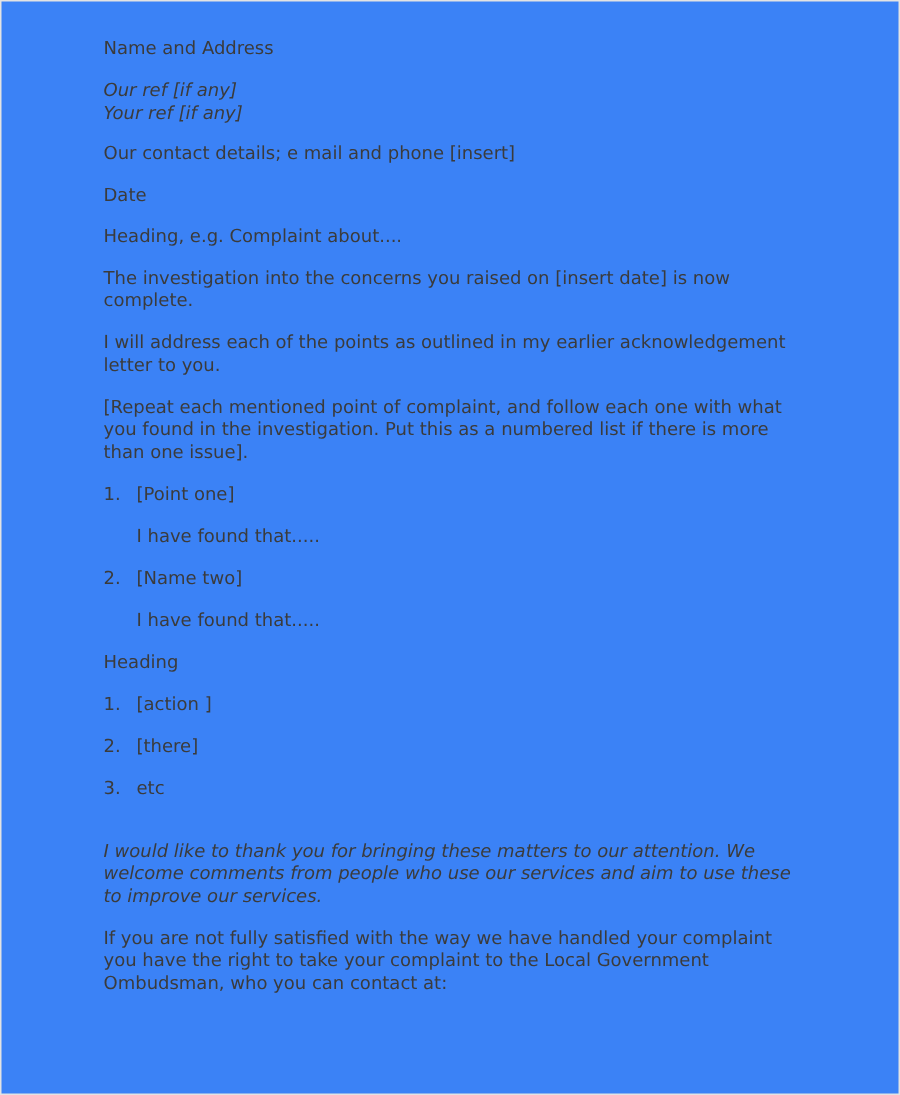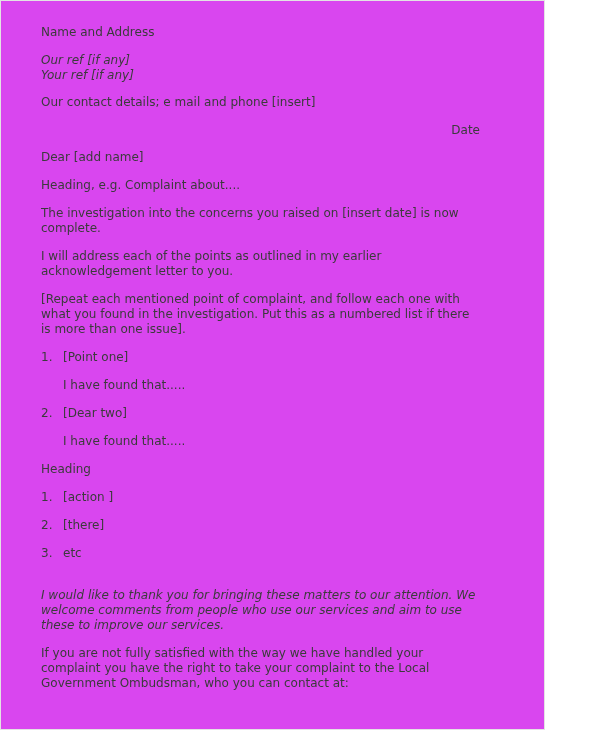--- a/index.html
+++ b/index.html
@@ -4,34 +4,34 @@
 <style>
   * { margin: 0; padding: 0; box-sizing: border-box; }
   html, body {
     width: 600px;
     height: 730px;
     background: #ffffff;
     font-family: "DejaVu Sans", "Liberation Sans", sans-serif;
     color: #3b3b3b;
   }
   .page {
-    width: 545px;
+    width: 600px;
     height: 730px;
-    background: #d946ef;
+    background: #3b82f6;
     border: 1px solid #e3e3e3;
-    padding: 24px 64px 20px 40px;
+    padding: 24px 64px 20px 68px;
     font-size: 12px;
     line-height: 15px;
     overflow: hidden;
   }
   .block { margin-bottom: 13px; }
   .tight { margin-bottom: 0; }
   .refs { margin-bottom: 12px; font-style: italic; }
   .date-line {
-    text-align: right;
+    text-align: left;
     margin-bottom: 12px;
   }
   .bold { font-weight: normal; }
   .list-item {
     display: flex;
     margin-bottom: 13px;
   }
   .list-num {
     width: 22px;
     flex: 0 0 22px;
@@ -51,39 +51,38 @@
 
   <div class="refs">
     <div class="tight">Our ref [if any]</div>
     <div class="tight">Your ref [if any]</div>
   </div>
 
   <div class="block">Our contact details; e mail and phone [insert]</div>
 
   <div class="date-line">Date</div>
 
-  <div class="block">Dear [add name]</div>
 
   <div class="block bold">Heading, e.g. Complaint about....</div>
 
   <div class="block">The investigation into the concerns you raised on [insert date] is now complete.</div>
 
   <div class="block">I will address each of the points as outlined in my earlier acknowledgement letter to you.</div>
 
   <div class="block">[Repeat each mentioned point of complaint, and follow each one with what you found in the investigation. Put this as a numbered list if there is more than one issue].</div>
 
   <div>
     <div class="list-item">
       <span class="list-num">1.</span>
       <span>[Point one]</span>
     </div>
     <div class="finding">I have found that.....</div>
     <div class="list-item">
       <span class="list-num">2.</span>
-      <span>[Dear two]</span>
+      <span>[Name two]</span>
     </div>
     <div class="finding">I have found that.....</div>
   </div>
 
   <div class="block bold">Heading</div>
 
 
   <div>
     <div class="list-item">
       <span class="list-num">1.</span>

